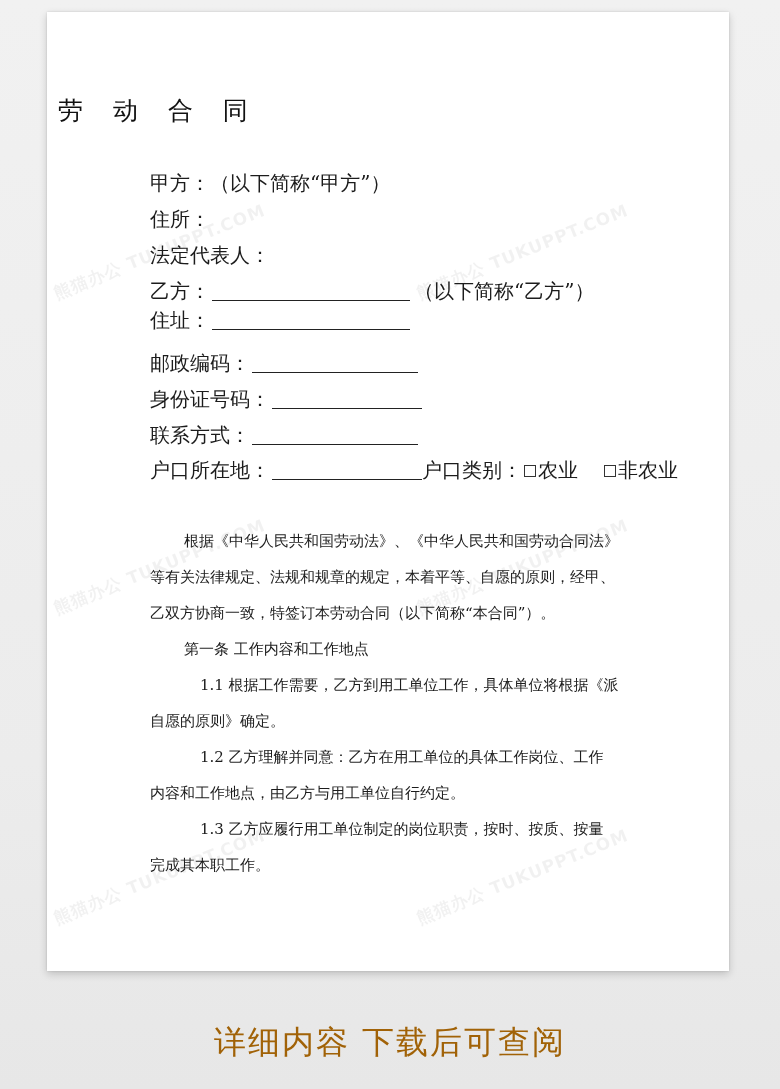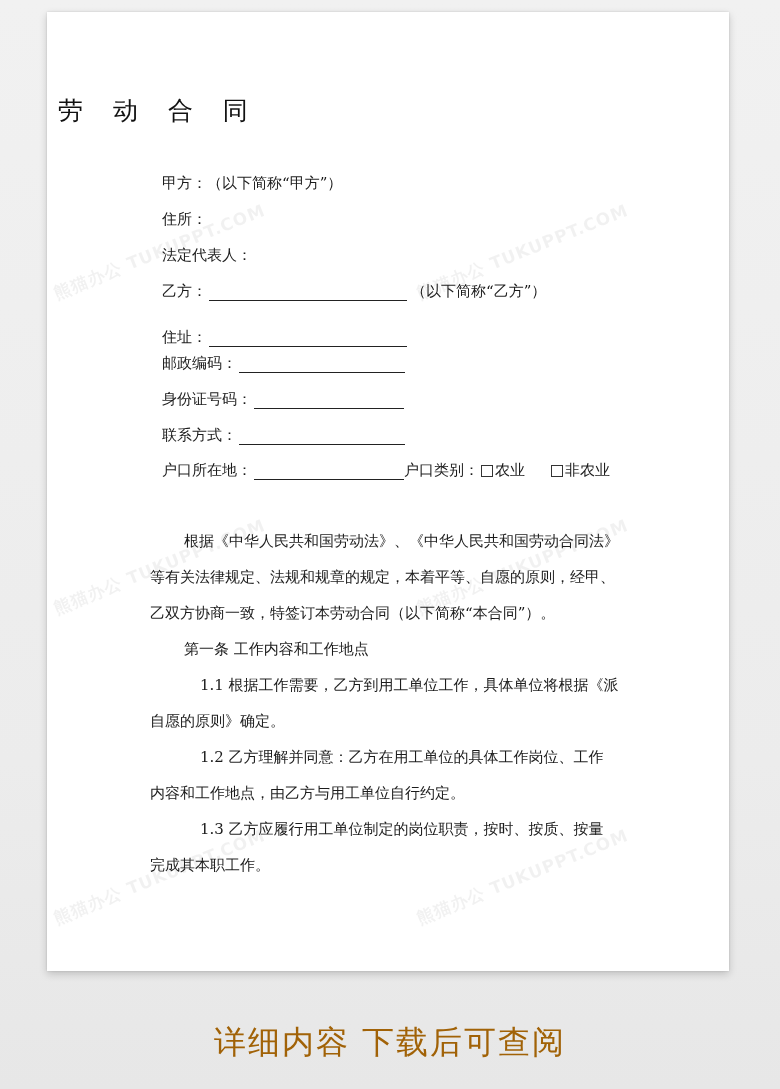--- a/index.html
+++ b/index.html
@@ -32,26 +32,25 @@
       top: 82px;
       text-align: left;
       font-size: 25px;
       letter-spacing: 11px;
       text-indent: 11px;
       color: #111;
     }
     .field {
       position: absolute;
       left: 103px;
-      font-size: 15px;
+      font-size: 20px;
       line-height: 20px;
       white-space: nowrap;
       display: flex;
       align-items: flex-end;
-      margin-left: 12px;
     }
     .blank {
       display: inline-block;
       border-bottom: 1.2px solid #222;
       height: 14px;
       margin-left: 2px;
     }
     .checkbox {
       display: inline-block;
       width: 10px;
@@ -122,21 +121,21 @@
   </div>
   <div class="field" style="top:233px;">
     <span>法定代表人：</span>
   </div>
 
   <div class="field" style="top:269px;">
     <span>乙方：</span>
     <span class="blank" style="width:198px;"></span>
     <span style="margin-left:4px;">（以下简称“乙方”）</span>
   </div>
-  <div class="field" style="top:315px;">
+  <div class="field" style="top:298px;">
     <span>住址：</span>
     <span class="blank" style="width:198px;"></span>
   </div>
   <div class="field" style="top:341px;">
     <span>邮政编码：</span>
     <span class="blank" style="width:166px;"></span>
   </div>
   <div class="field" style="top:377px;">
     <span>身份证号码：</span>
     <span class="blank" style="width:150px;"></span>

